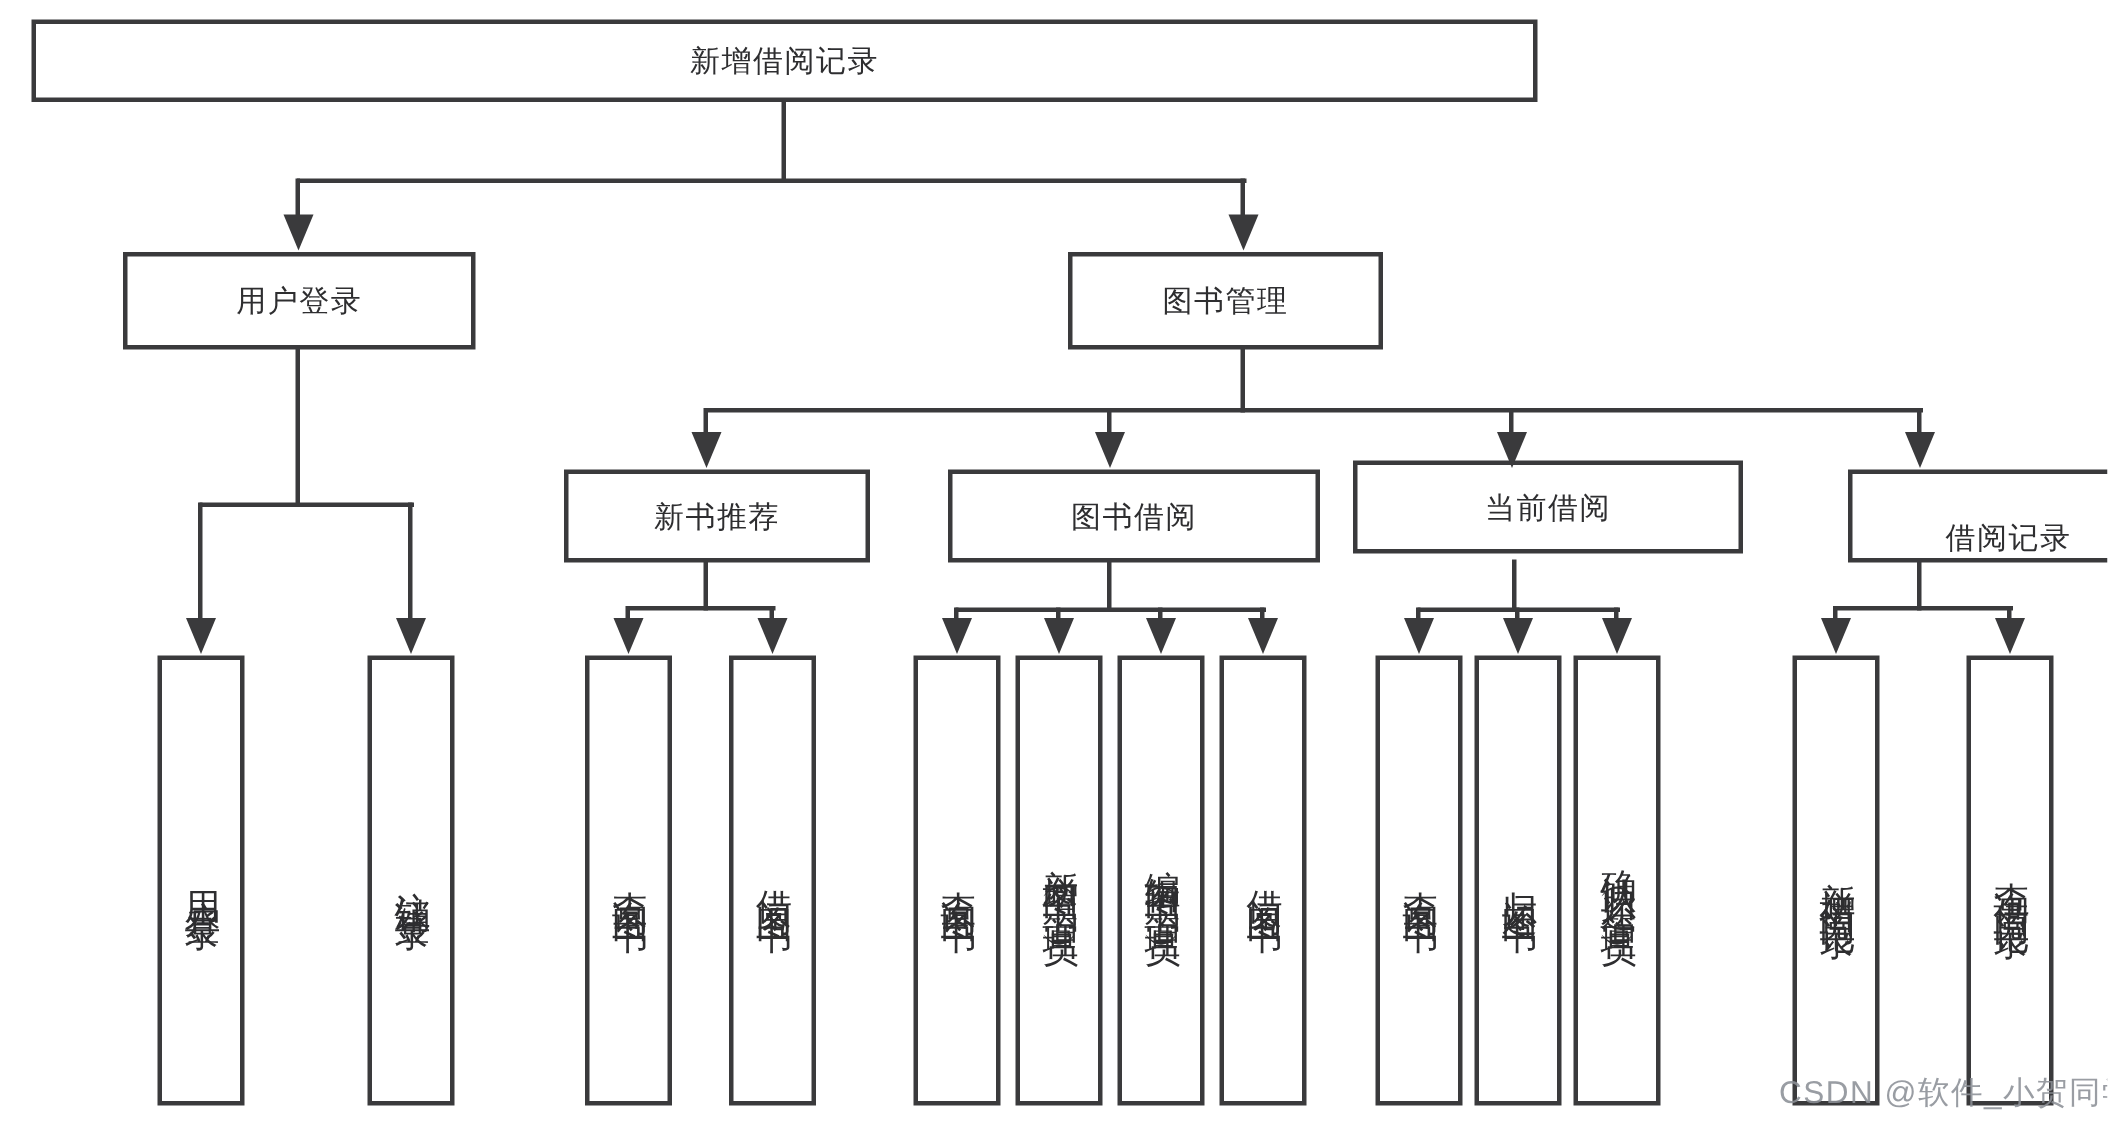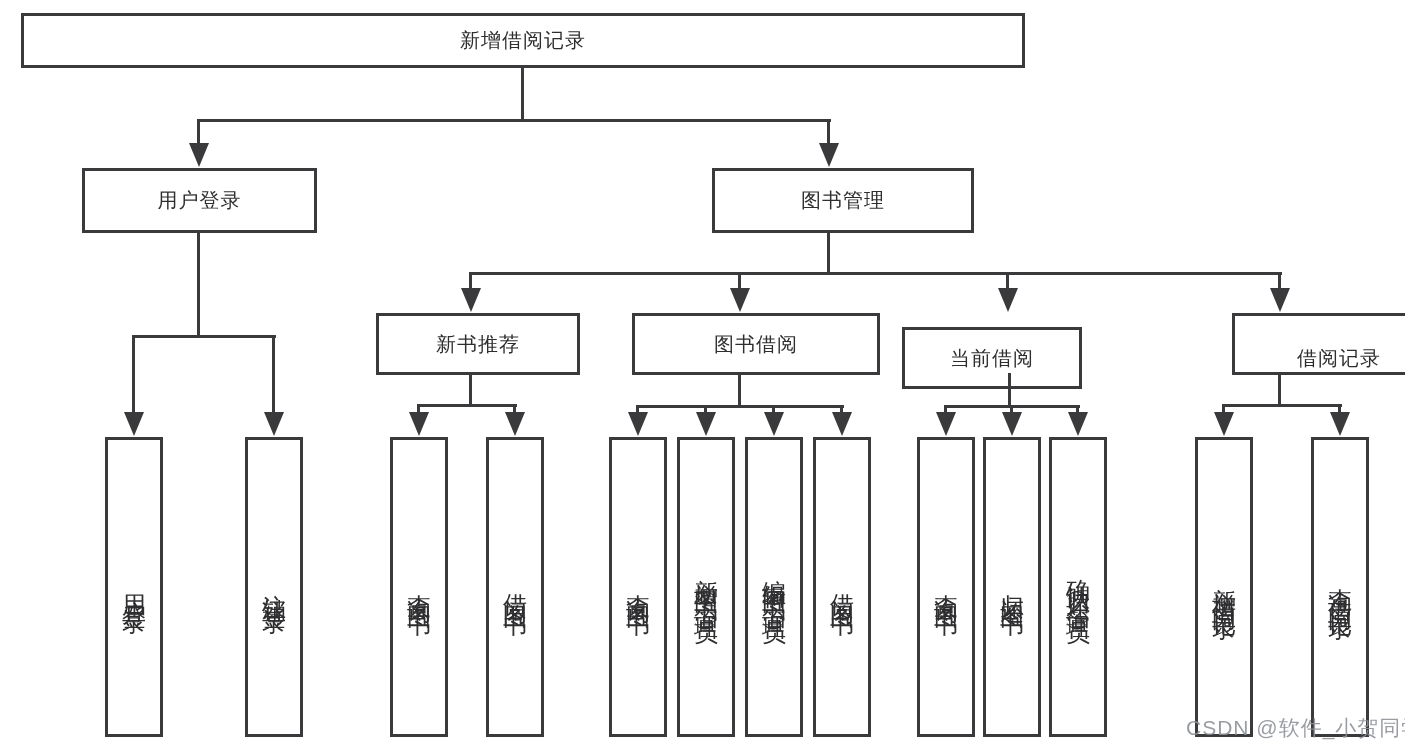--- a/index.html
+++ b/index.html
@@ -58,33 +58,33 @@
 <div class="canvas">
 
   <div class="box" style="left:21px;top:13px;width:1004px;height:55px;">
     <span class="hlabel">新增借阅记录</span>
   </div>
 
   <div class="box" style="left:82px;top:168px;width:235px;height:65px;">
     <span class="hlabel">用户登录</span>
   </div>
 
-  <div class="box" style="left:712px;top:168px;width:262px;height:65px;">
+  <div class="box" style="left:712px;top:168px;width:210px;height:65px;">
     <span class="hlabel">图书管理</span>
   </div>
 
   <div class="box" style="left:376px;top:313px;width:204px;height:62px;">
     <span class="hlabel">新书推荐</span>
   </div>
 
   <div class="box" style="left:632px;top:313px;width:248px;height:62px;">
     <span class="hlabel">图书借阅</span>
   </div>
 
-  <div class="box" style="left:902px;top:327px;width:180px;height:62px;">
+  <div class="box" style="left:902px;top:307px;width:260px;height:62px;">
     <span class="hlabel">当前借阅</span>
   </div>
 
   <div class="box" style="left:1232px;top:313px;width:214px;height:62px;align-items:flex-end;">
     <span class="hlabel">借阅记录</span>
   </div>
 
   <div class="box" style="left:105px;top:437px;width:58px;height:300px;">
     <span class="leaf-text">用户登录</span>
   </div>

